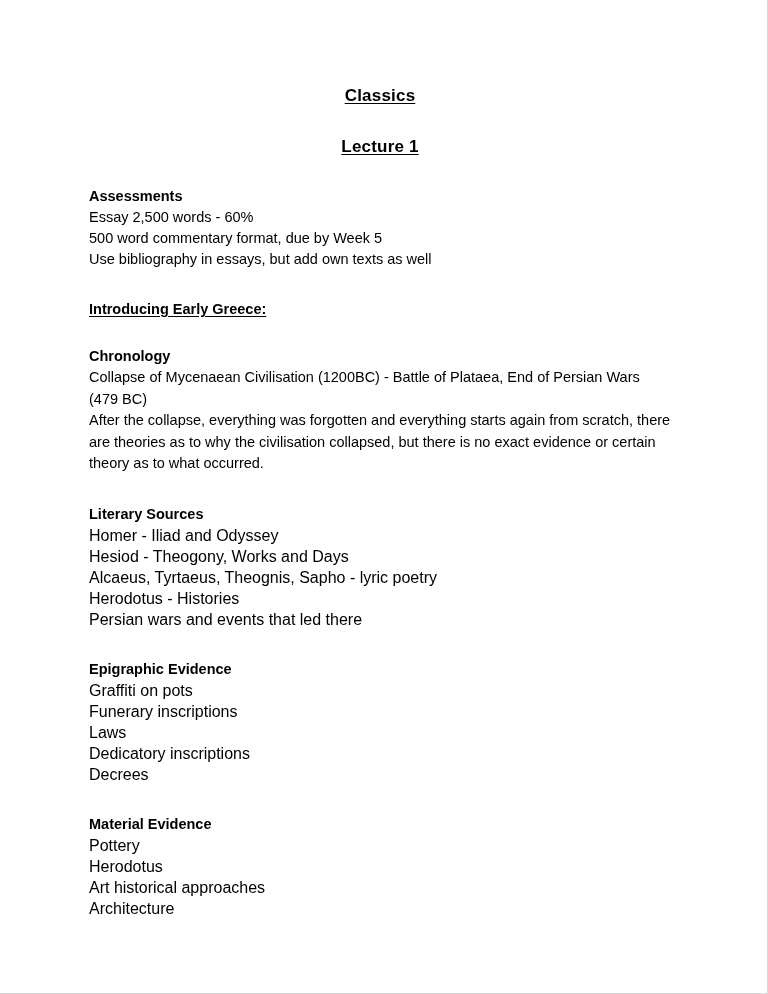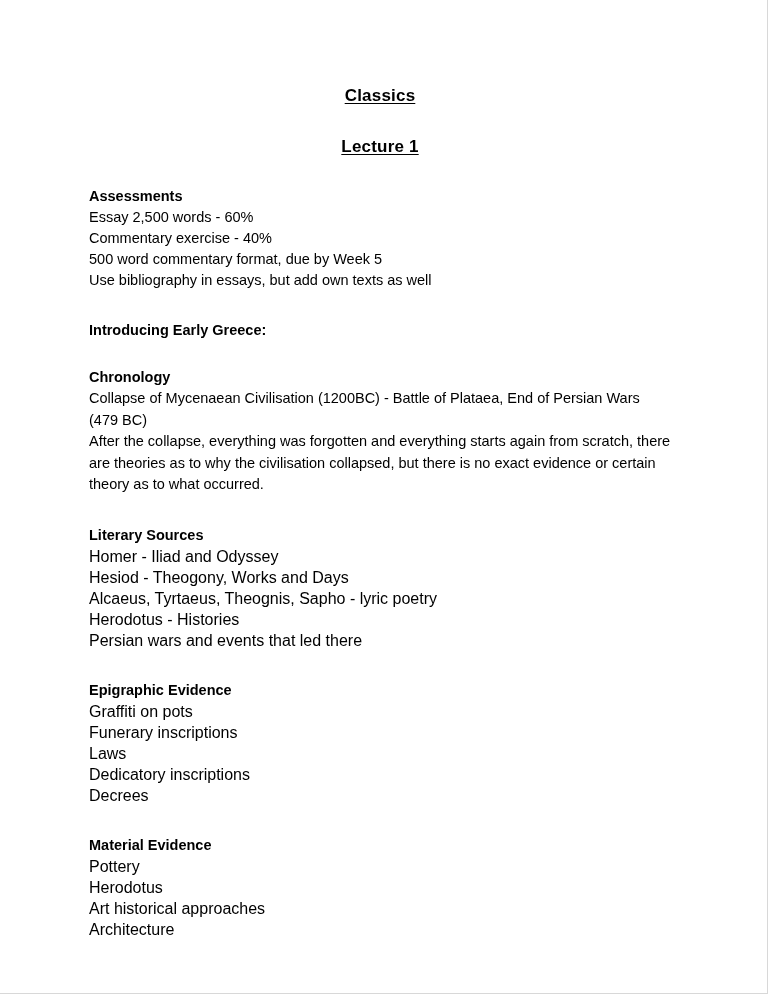--- a/index.html
+++ b/index.html
@@ -73,20 +73,21 @@
     margin-top: 26px;
   }
 
   .section-heading {
     font-size: 14.5px;
     font-weight: bold;
     line-height: 21px;
     margin: 0;
   }
   .section-heading.underlined {
+    text-decoration: underline;
     text-underline-offset: 2px;
     display: inline-block;
   }
 
   .line {
     font-size: 14.5px;
     line-height: 21px;
     margin: 0;
     white-space: pre-wrap;
   }
@@ -113,21 +114,20 @@
 <div class="page">
   <div class="content">
 
     <h1 class="doc-title"><span>Classics</span></h1>
 
     <h2 class="lecture-title"><span>Lecture 1</span></h2>
 
     <div class="section">
       <div class="section-heading">Assessments</div>
       <div class="line">Essay 2,500 words - 60%</div>
-      <div class="line">Commentary exercise - 40%</div>
       <div class="line">500 word commentary format, due by Week 5</div>
       <div class="line">Use bibliography in essays, but add own texts as well</div>
     </div>
 
     <div class="section">
       <div class="section-heading underlined">Introducing Early Greece:</div>
     </div>
 
     <div class="section tight">
       <div class="section-heading">Chronology</div>

